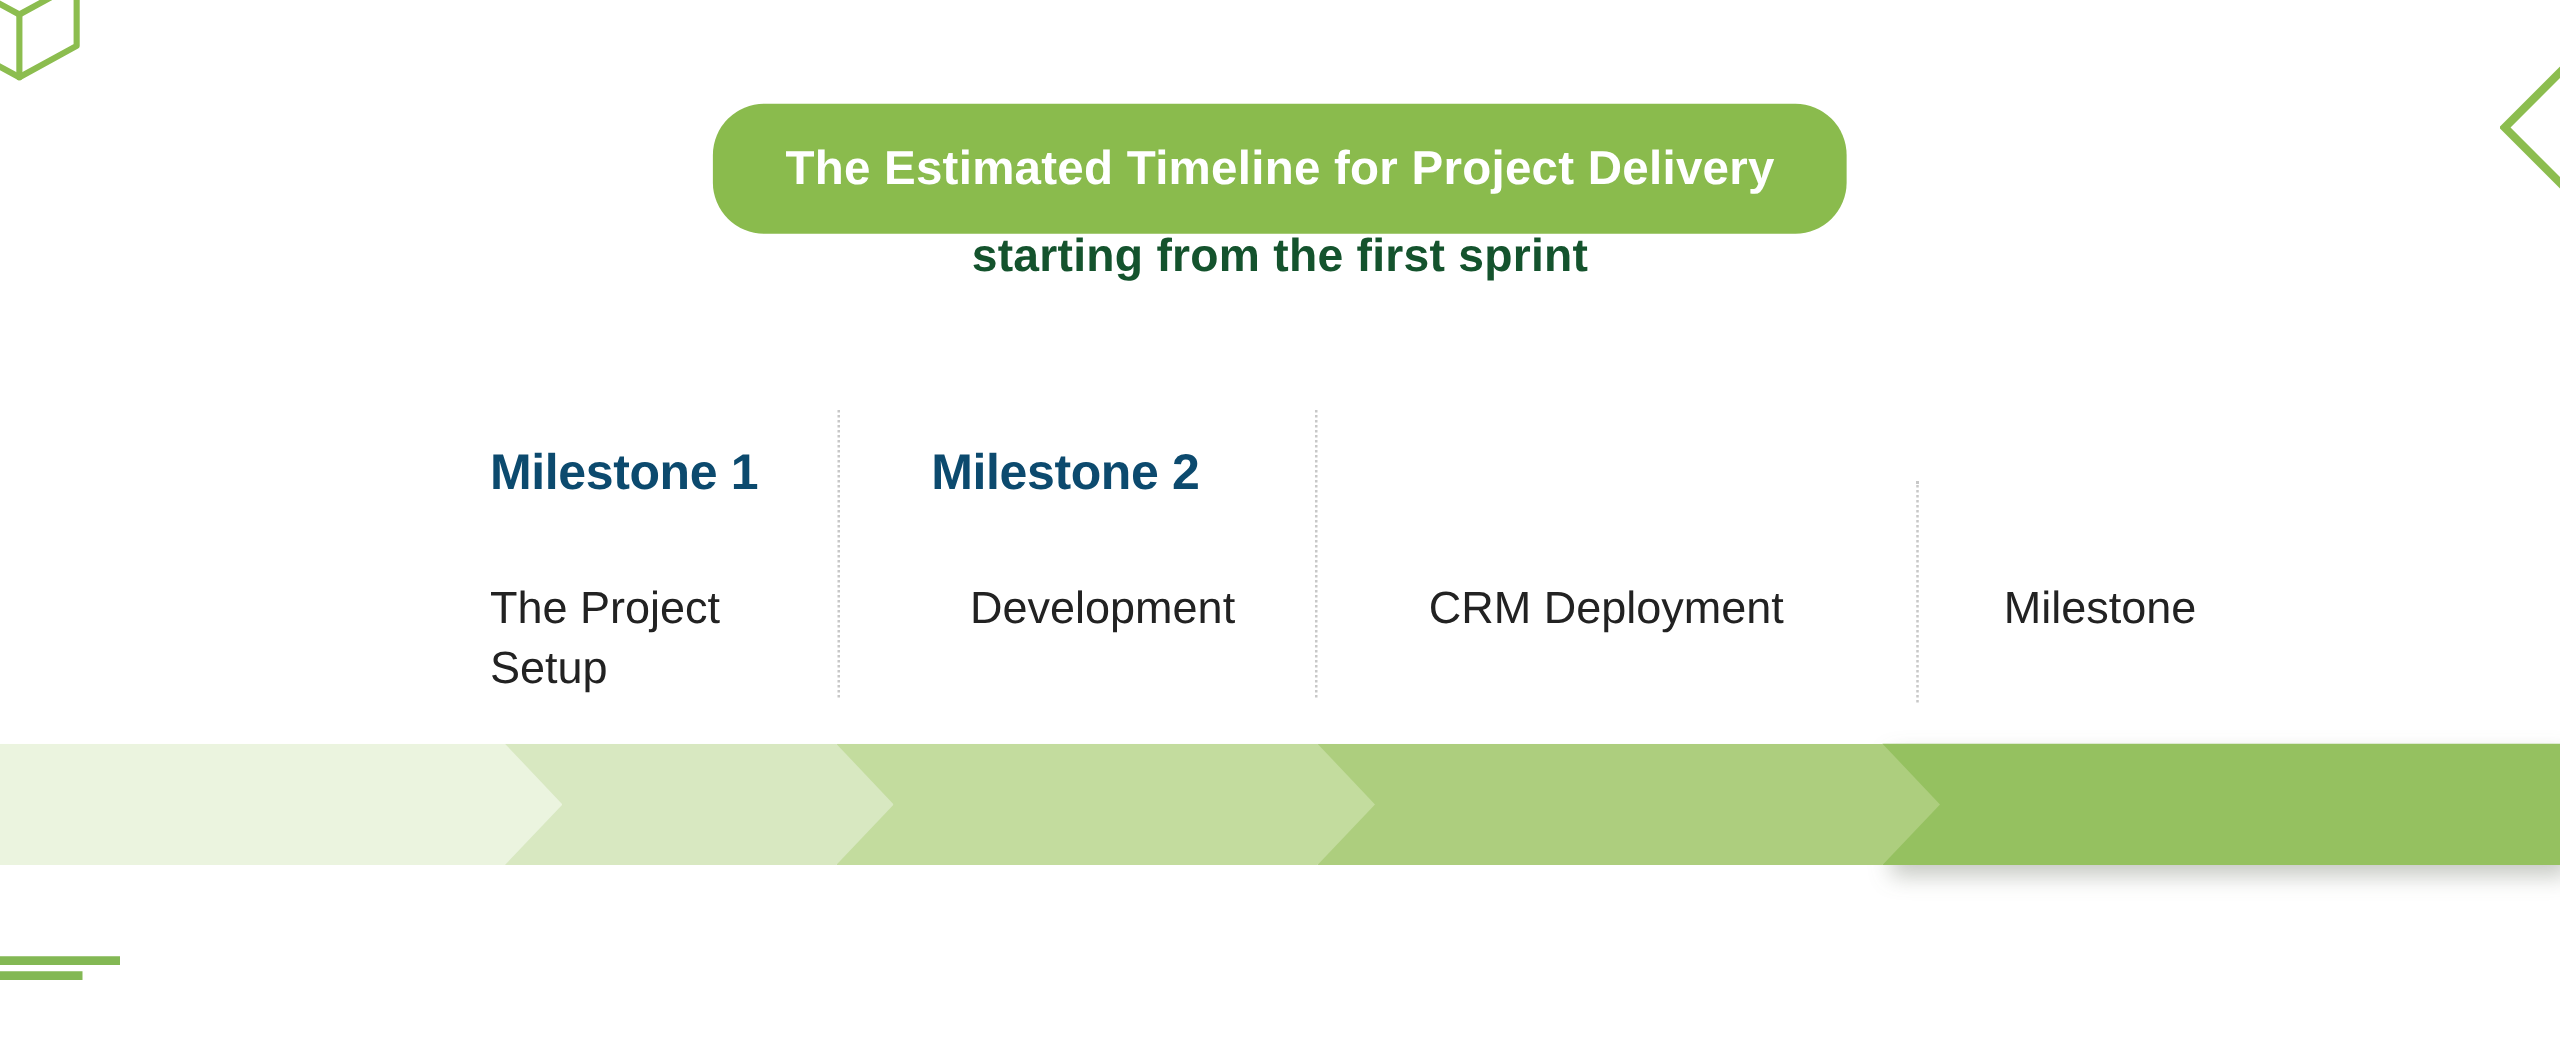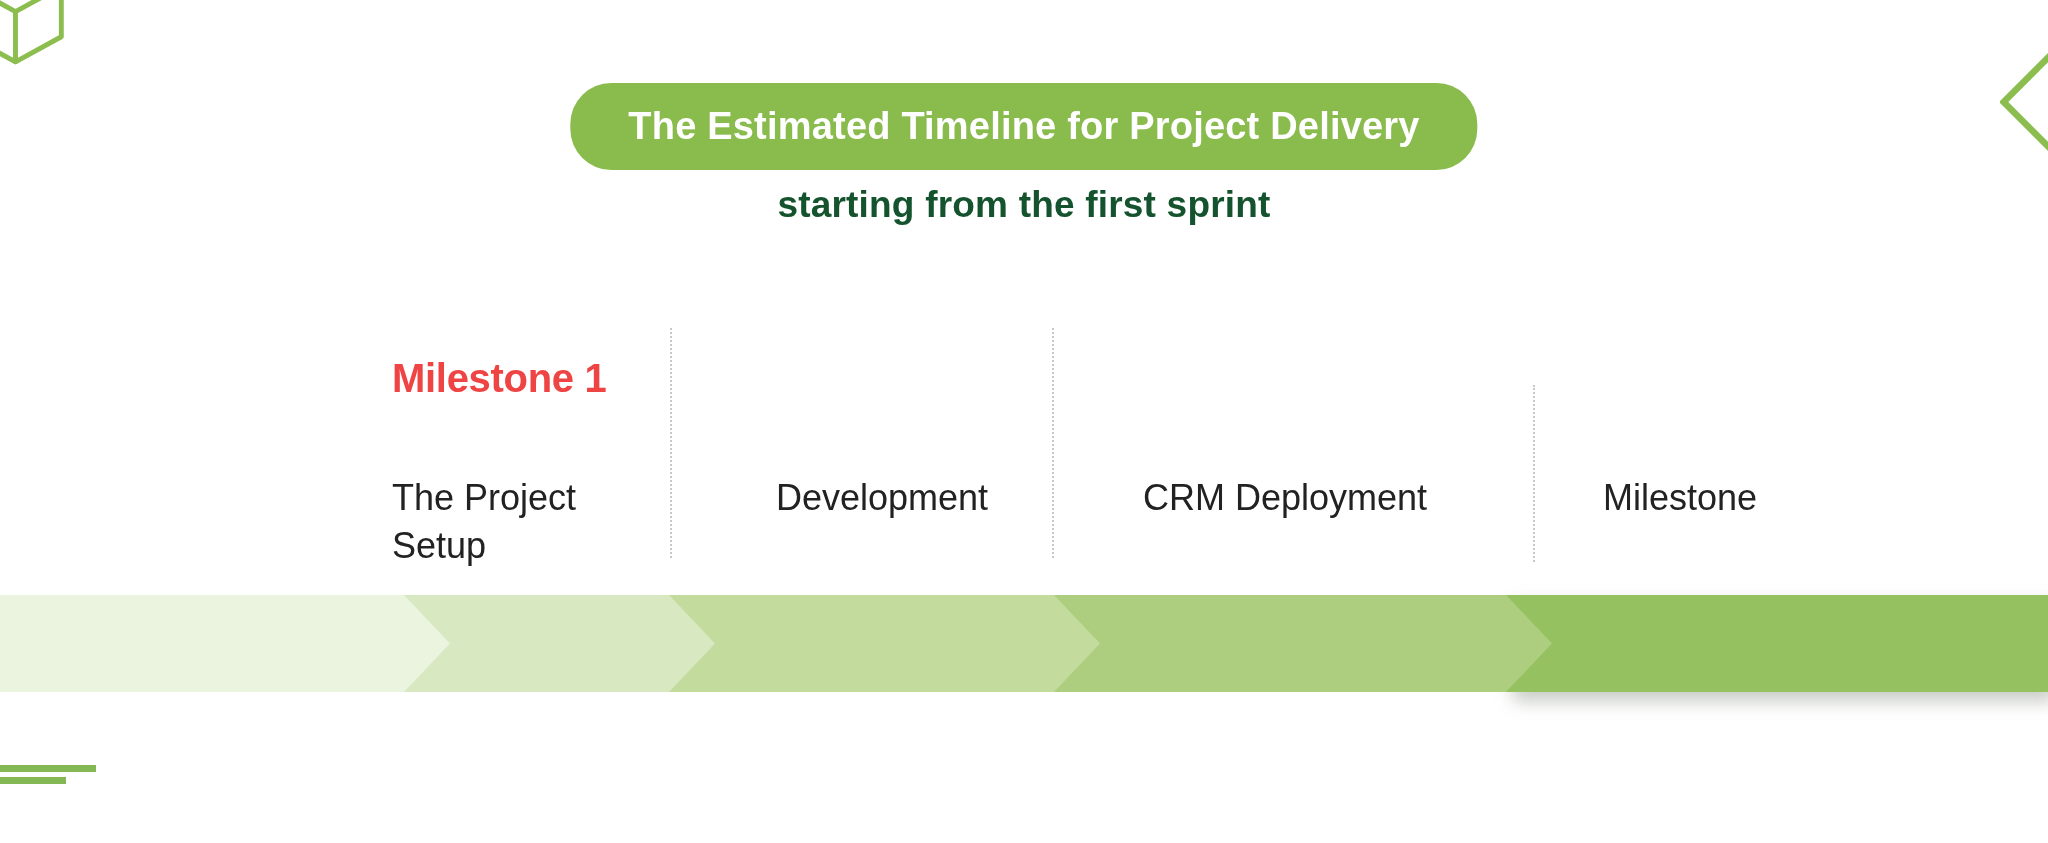--- a/index.html
+++ b/index.html
@@ -4,37 +4,37 @@
 <style>
   html,body{margin:0;padding:0;background:#ffffff;}
   .canvas{
     position:relative;width:2048px;height:843px;overflow:hidden;
     background:#ffffff;font-family:"Liberation Sans",sans-serif;
   }
 
   
   .title-pill{
     position:absolute;top:83px;left:50%;transform:translateX(-50%);
-    height:87px;padding:0 58px;border-radius:41px;
+    height:104px;padding:0 58px;border-radius:41px;
     display:flex;align-items:center;justify-content:center;
     background:#8abb4d;
   }
   .title-pill span{
     color:#ffffff;font-size:38px;font-weight:700;letter-spacing:.2px;white-space:nowrap;
   }
   .subtitle{
     position:absolute;top:184px;left:0;width:100%;text-align:center;
     color:#14532d;font-size:37px;font-weight:700;letter-spacing:.2px;
   }
 
   
-  .milestone{position:absolute;top:356px;font-size:40px;font-weight:700;color:#ef4444;letter-spacing:-.3px;}
+  .milestone{position:absolute;top:356px;font-size:40px;font-weight:700;color:#0c4a6e;letter-spacing:-.3px;}
   .m1{left:392px;}
   .m2{left:745px;}
-  .phase{position:absolute;top:462px;font-size:36px;font-weight:400;color:#222222;line-height:48px;margin-top:12px;}
+  .phase{position:absolute;top:462px;font-size:36px;font-weight:400;color:#222222;line-height:48px;}
   .p1{left:392px;width:230px;}
   .p2{left:776px;}
   .p3{left:1143px;}
   .p4{left:1603px;}
 
   .divider{position:absolute;width:0;border-left:2px dotted #c8c8c8;}
   .d1{left:670px;top:328px;height:230px;}
   .d2{left:1052px;top:328px;height:230px;}
   .d3{left:1533px;top:385px;height:177px;}
 
@@ -75,20 +75,21 @@
   <svg class="diamond-svg" viewBox="0 0 120 120" fill="none">
     <polygon points="60,4 116,60 60,116 4,60" stroke="#8cbd4f" stroke-width="7" stroke-linejoin="miter"></polygon>
   </svg>
 
   <div class="title-pill">
     <span>The Estimated Timeline for Project Delivery</span>
   </div>
   <div class="subtitle">starting from the first sprint</div>
 
   <div class="milestone m1">Milestone 1</div>
+  <div class="milestone m2">Milestone 2</div>
 
   <div class="phase p1">The Project Setup</div>
   <div class="phase p2">Development</div>
   <div class="phase p3">CRM Deployment</div>
   <div class="phase p4">Milestone</div>
 
   <div class="divider d1"></div>
   <div class="divider d2"></div>
   <div class="divider d3"></div>
 

